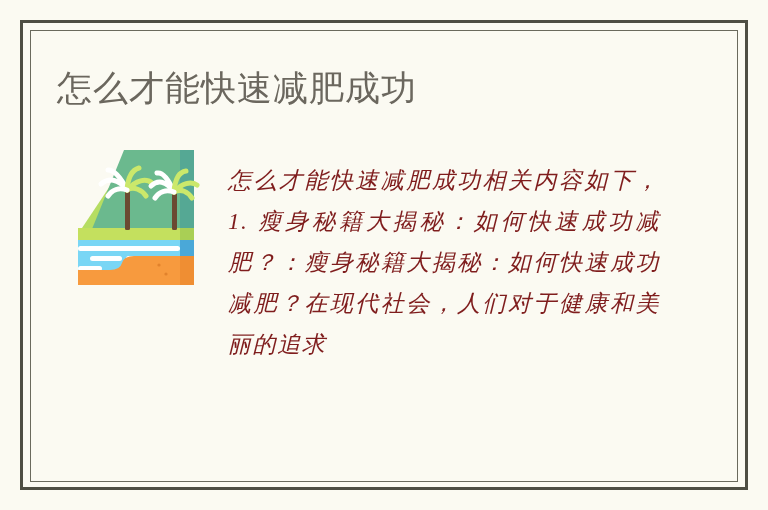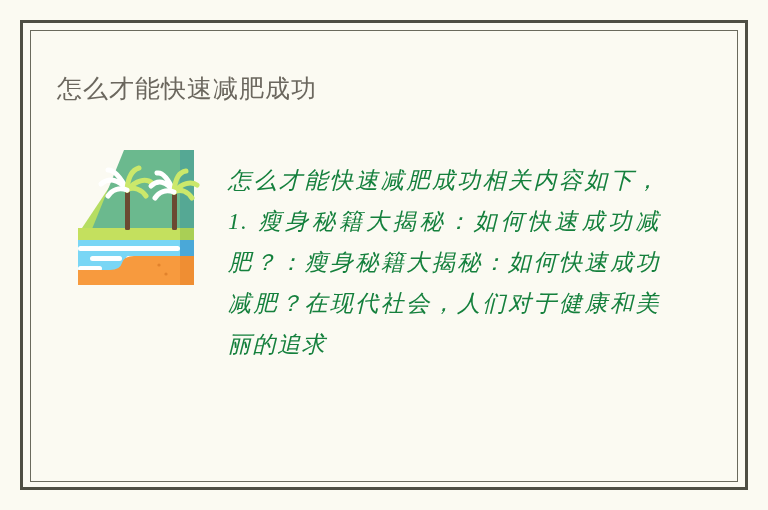--- a/index.html
+++ b/index.html
@@ -41,21 +41,21 @@
     width: 708px;
     height: 452px;
     border: 1px solid #6a6a5d;
     box-sizing: border-box;
   }
 
   .article-title {
     position: absolute;
     left: 57px;
     top: 66px;
-    font-size: 25px;
+    font-size: 35px;
     line-height: 44px;
     color: #6b675e;
     letter-spacing: 1px;
     white-space: nowrap;
     font-weight: 400;
     margin: 0;
   }
 
   
   .thumb {
@@ -71,21 +71,21 @@
 
   
   .article-body {
     position: absolute;
     left: 228px;
     top: 160px;
     width: 432px;
     font-family: "Liberation Serif", "DejaVu Serif", serif;
     font-size: 23px;
     line-height: 41px;
-    color: #15803d;
+    color: #7f1d1d;
     letter-spacing: 1.6px;
     text-align: justify;
     text-justify: inter-character;
     margin: 0;
     font-style: italic;
   }
 </style>
 </head>
 <body>
 

